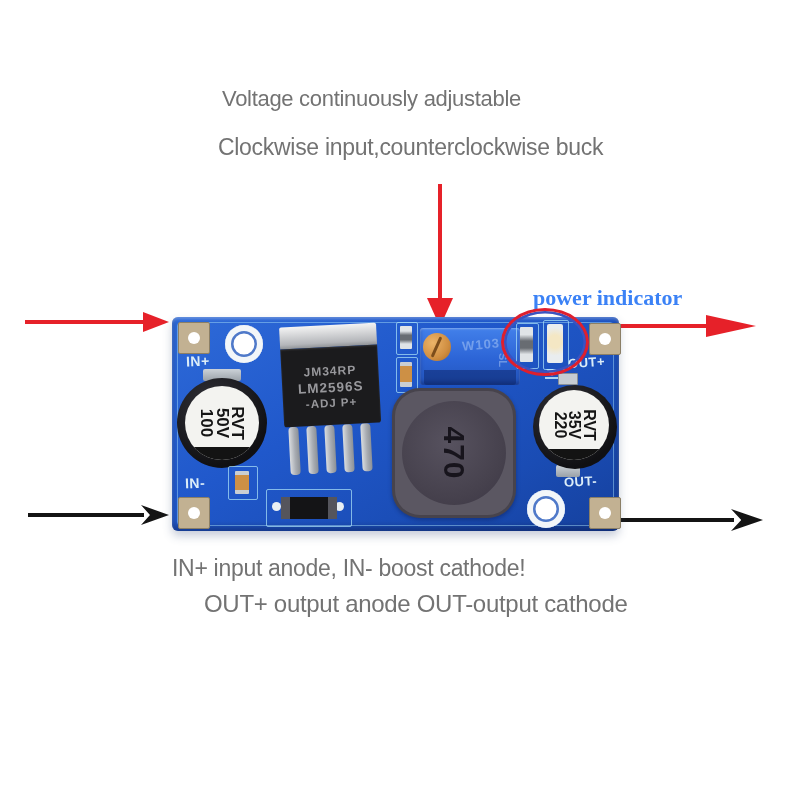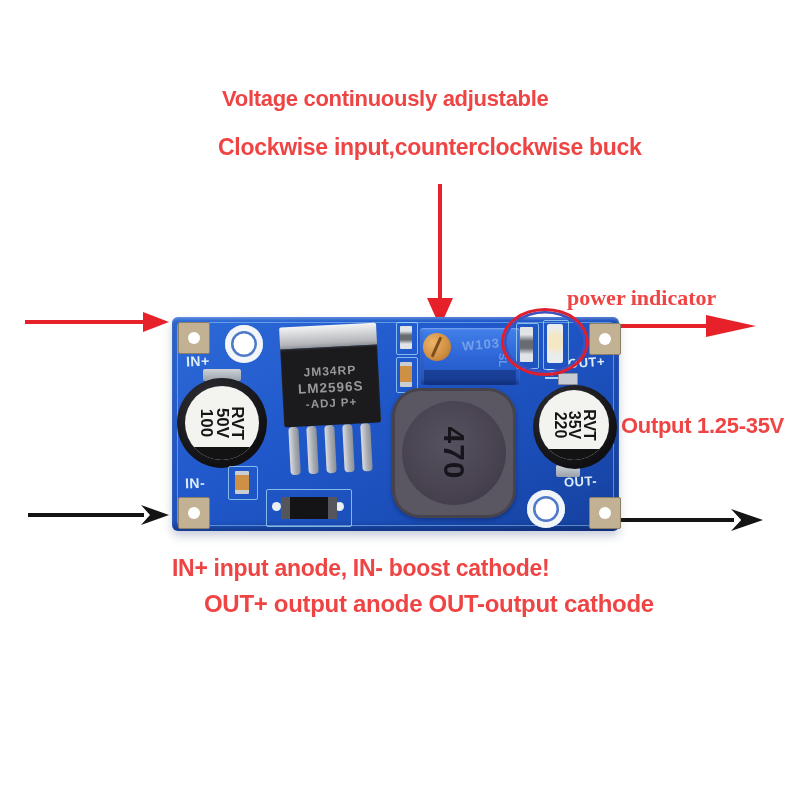--- a/index.html
+++ b/index.html
@@ -1,26 +1,26 @@
 <!DOCTYPE html>
 <html><head>
 <meta charset="utf-8">
 <style>
   html,body{margin:0;padding:0;background:#ffffff;}
   #canvas{position:relative;width:800px;height:800px;background:#ffffff;overflow:hidden;
           font-family:"Liberation Sans",sans-serif;}
-  .ann{position:absolute;font-weight:bold;color:#ef4444;white-space:nowrap;letter-spacing:-0.3px;}
+  .ann{position:absolute;font-weight:normal;color:#737373;white-space:nowrap;letter-spacing:-0.3px;}
   .t1{left:222px;top:86px;font-size:22px;}
   .t2{left:218px;top:134px;font-size:23px;}
   .inlab{left:36px;top:406px;font-size:22px;}
   .outlab{left:621px;top:413px;font-size:22px;}
   .b1{left:172px;top:555px;font-size:23px;}
   .b2{left:170px;top:590px;font-size:24px;margin-left:34px;}
-  .pwr{left:567px;top:285px;font-size:22px;font-family:"Liberation Serif",serif;
-       font-weight:bold;color:#ef4444;letter-spacing:0;}
+  .pwr{left:533px;top:285px;font-size:22px;font-family:"Liberation Serif",serif;
+       font-weight:bold;color:#3b82f6;letter-spacing:0;}
   
   .hline{position:absolute;height:4px;}
   .vline{position:absolute;width:4px;}
   .red{background:#e62129;}
   .blk{background:#141414;}
   .rhead-r{position:absolute;width:0;height:0;border-top:10px solid transparent;
            border-bottom:10px solid transparent;border-left:26px solid #e62129;}
   .rhead-r.big{border-top-width:11px;border-bottom-width:11px;border-left-width:50px;}
   .rhead-d{position:absolute;width:0;height:0;border-left:13px solid transparent;
            border-right:13px solid transparent;border-top:29px solid #e62129;}
@@ -94,21 +94,20 @@
              border:3px solid #df1f2d;box-shadow:inset 0 0 0 2.5px #3b53c0;z-index:5;}
 </style>
 </head>
 <body>
 
 <div id="canvas">
 
   <div class="ann t1">Voltage continuously adjustable</div>
   <div class="ann t2">Clockwise input,counterclockwise buck</div>
   <div class="ann pwr">power indicator</div>
-  <div class="ann outlab">Output 1.25-35V</div>
   <div class="ann b1">IN+ input anode, IN- boost cathode!</div>
   <div class="ann b2">OUT+ output anode OUT-output cathode</div>
 
   <div class="hline red" style="left:25px;top:320px;width:120px;"></div>
   <div class="rhead-r" style="left:143px;top:312px;"></div>
   <div class="hline red" style="left:620px;top:324px;width:88px;"></div>
   <div class="rhead-r big" style="left:706px;top:315px;"></div>
   <div class="vline red" style="left:438px;top:184px;height:116px;"></div>
   <div class="rhead-d" style="left:427px;top:298px;"></div>
 

